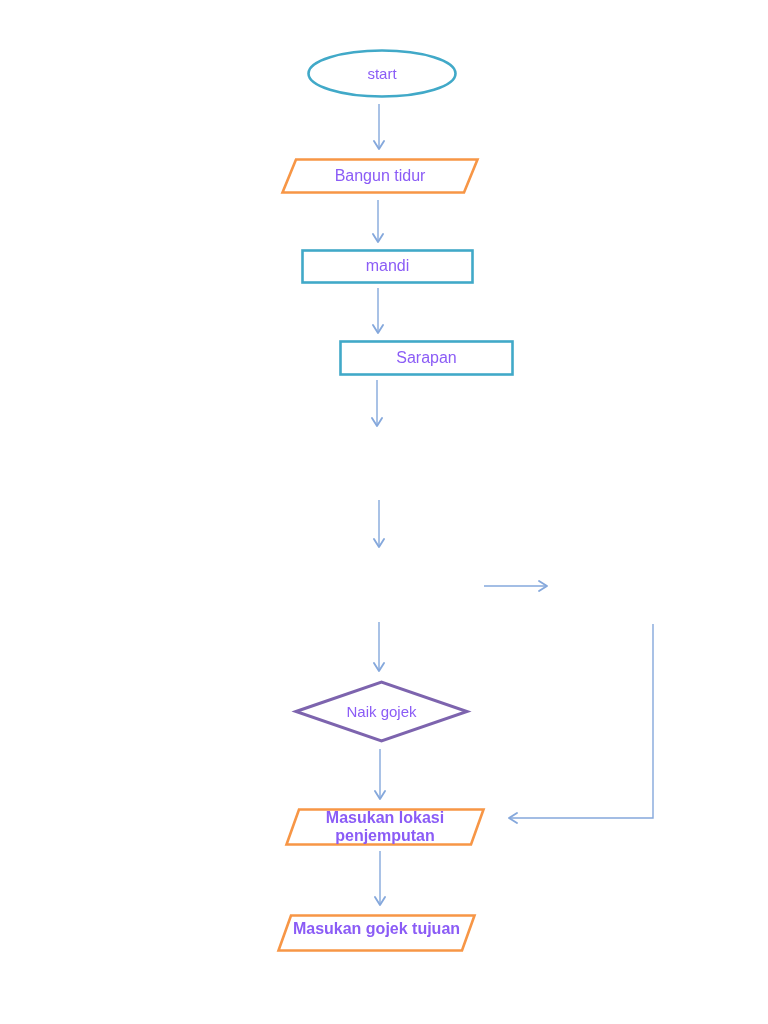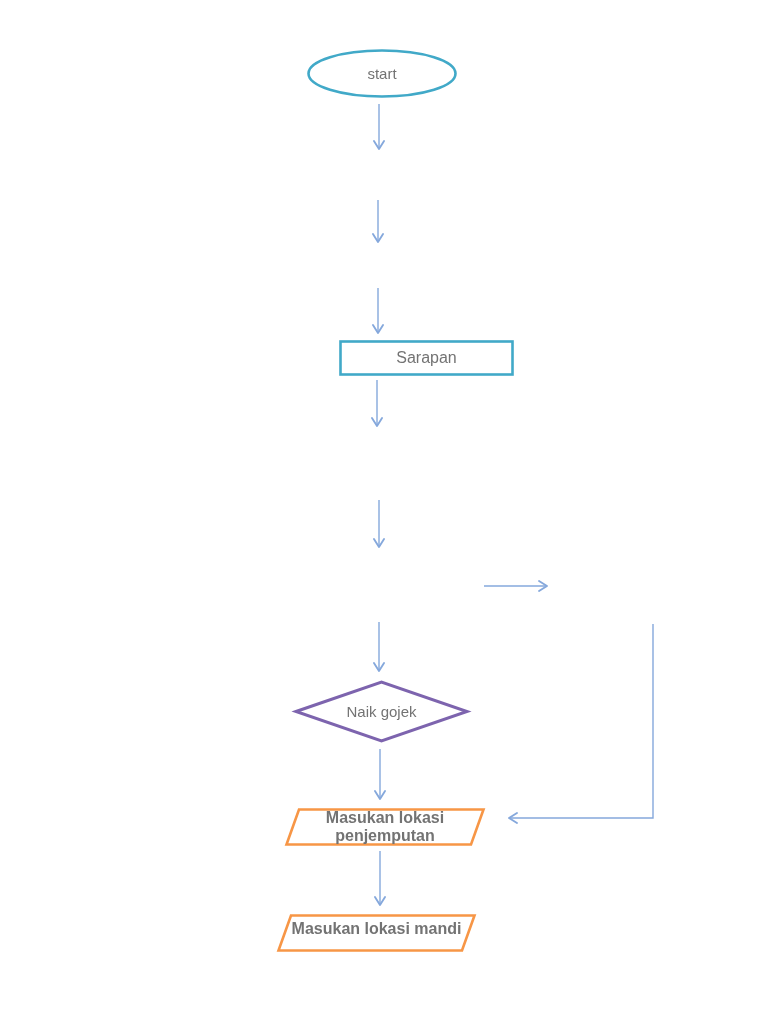--- a/index.html
+++ b/index.html
@@ -34,21 +34,21 @@
     overflow: visible;
   }
   .node .label {
     position: absolute;
     inset: 0;
     display: flex;
     flex-direction: column;
     align-items: center;
     justify-content: center;
     text-align: center;
-    color: #737373;
+    color: #8b5cf6;
     line-height: 1.15;
   }
   .label-lg   { font-size: 16px; }
   .label-md   { font-size: 15px; }
   .label-sm   { font-size: 16px; font-weight: 600; line-height: 1.6; }
 </style>
 </head>
 <body>
 
 <div class="canvas">
@@ -71,21 +71,33 @@
     <path d="M380,851 L380,905" marker-end="url(#arrow)" stroke="#85A8DC"></path>
   </svg>
 
   <div class="node" style="left:307px; top:49px; width:150px; height:49px;">
     <svg width="150" height="49" viewBox="0 0 150 49">
       <ellipse cx="75" cy="24.5" rx="73.5" ry="23" fill="#ffffff" stroke-width="2.6" stroke="#41A9C8"></ellipse>
     </svg>
     <div class="label label-md">start</div>
   </div>
 
+  <div class="node" style="left:281px; top:158px; width:198px; height:36px;">
+    <svg width="198" height="36" viewBox="0 0 198 36">
+      <polygon points="15,1.5 196.5,1.5 183,34.5 1.5,34.5" fill="#ffffff" stroke-width="2.6" stroke-linejoin="miter" stroke="#F79646"></polygon>
+    </svg>
+    <div class="label label-lg">Bangun tidur</div>
+  </div>
 
+  <div class="node" style="left:301px; top:249px; width:173px; height:35px;">
+    <svg width="173" height="35" viewBox="0 0 173 35">
+      <rect x="1.5" y="1.5" width="170" height="32" fill="#ffffff" stroke-width="2.6" stroke="#41A9C8"></rect>
+    </svg>
+    <div class="label label-lg">mandi</div>
+  </div>
 
   <div class="node" style="left:299px; top:340px; width:175px; height:36px;margin-left:40px;">
     <svg width="175" height="36" viewBox="0 0 175 36">
       <rect x="1.5" y="1.5" width="172" height="33" fill="#ffffff" stroke-width="2.6" stroke="#41A9C8"></rect>
     </svg>
     <div class="label label-lg">Sarapan</div>
   </div>
 
 
 
@@ -104,16 +116,16 @@
     <div class="label label-sm">
       <span>Masukan lokasi</span>
       <span>penjemputan</span>
     </div>
   </div>
 
   <div class="node" style="left:277px; top:914px; width:199px; height:38px;">
     <svg width="199" height="38" viewBox="0 0 199 38">
       <polygon points="14,1.5 197.5,1.5 185,36.5 1.5,36.5" fill="#ffffff" stroke-width="2.6" stroke-linejoin="miter" stroke="#F79646"></polygon>
     </svg>
-    <div class="label label-sm" style="padding-bottom:8px;">Masukan lokasi mandi</div>
+    <div class="label label-sm" style="padding-bottom:8px;">Masukan gojek tujuan</div>
   </div>
 
 </div>
 
 </body></html>

